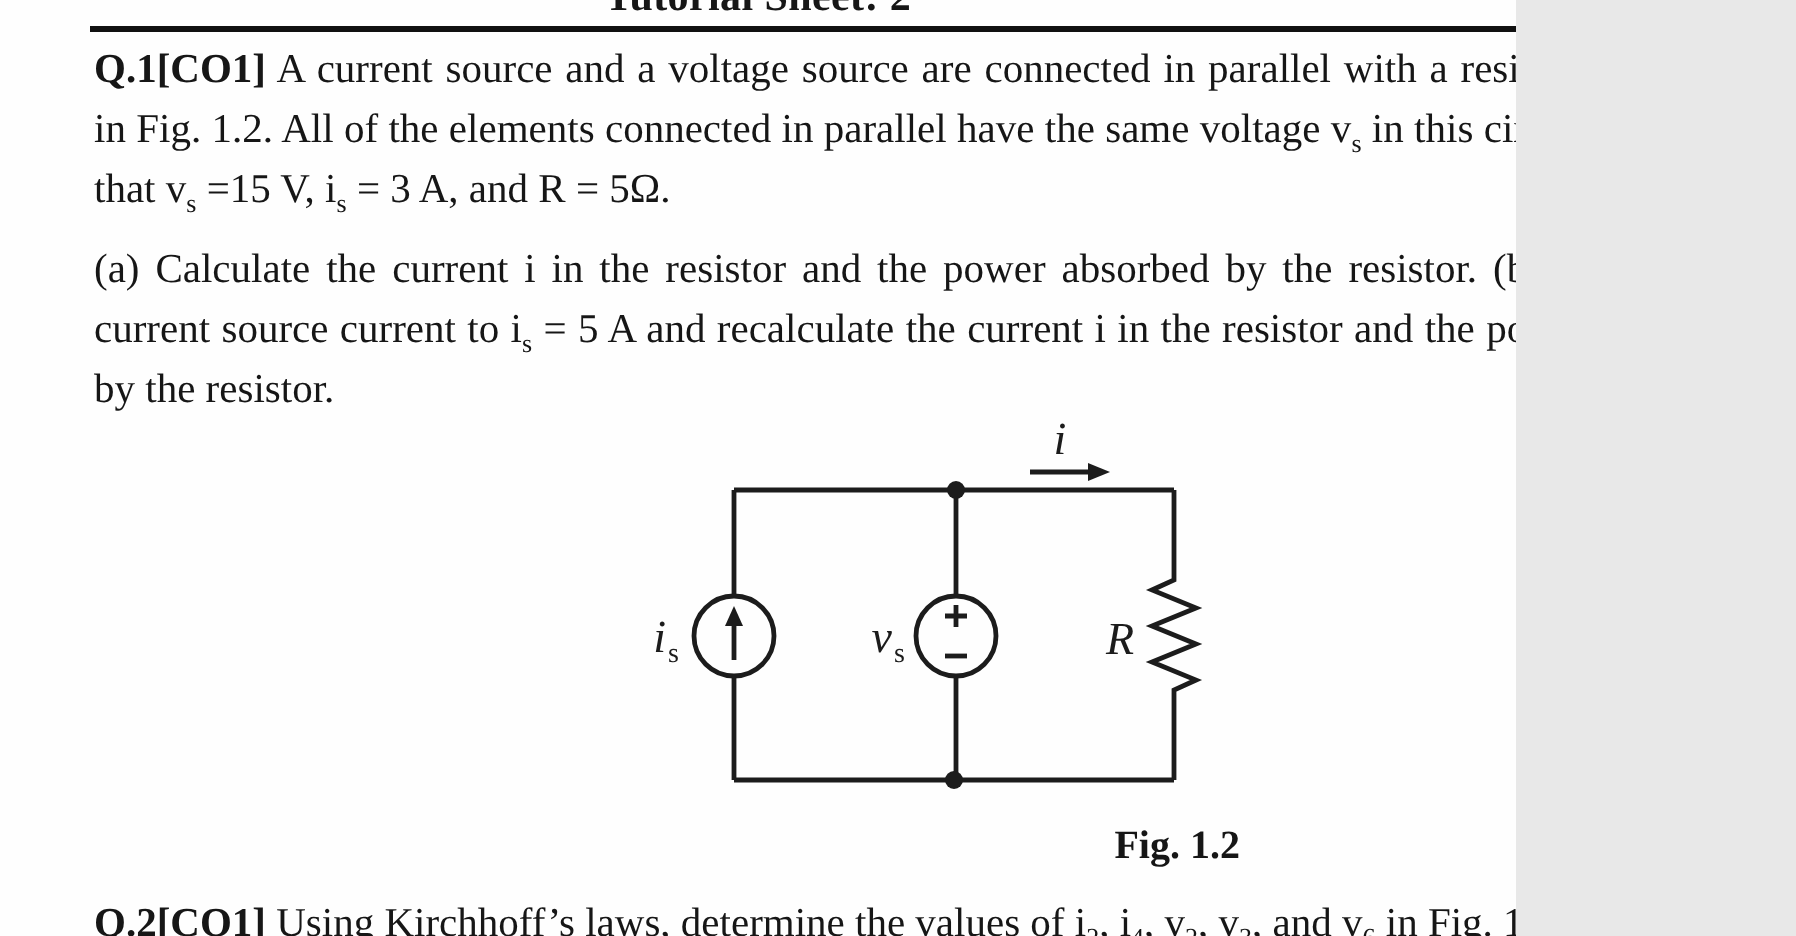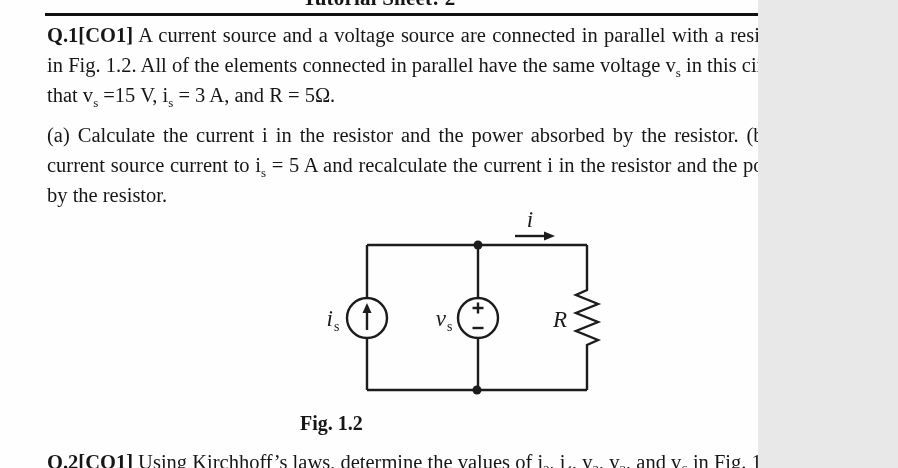--- a/index.html
+++ b/index.html
@@ -43,21 +43,21 @@
   .q1 { top: 20px; }
   .qa { top: 120px; }
   .q2 { top: 447px; }
   .bold { font-weight: bold; }
   sub { font-size: 13px; line-height: 0; }
   .fig-caption {
     position: absolute;
     top: 411px;
     left: 300px;
     width: 320px;
-    text-align: left;
+    text-align: right;
     font-weight: bold;
     font-size: 20px;
     line-height: 24px;
   }
   svg.circuit {
     position: absolute;
     left: 300px;
     top: 200px;
   }
   svg.circuit .wire {

